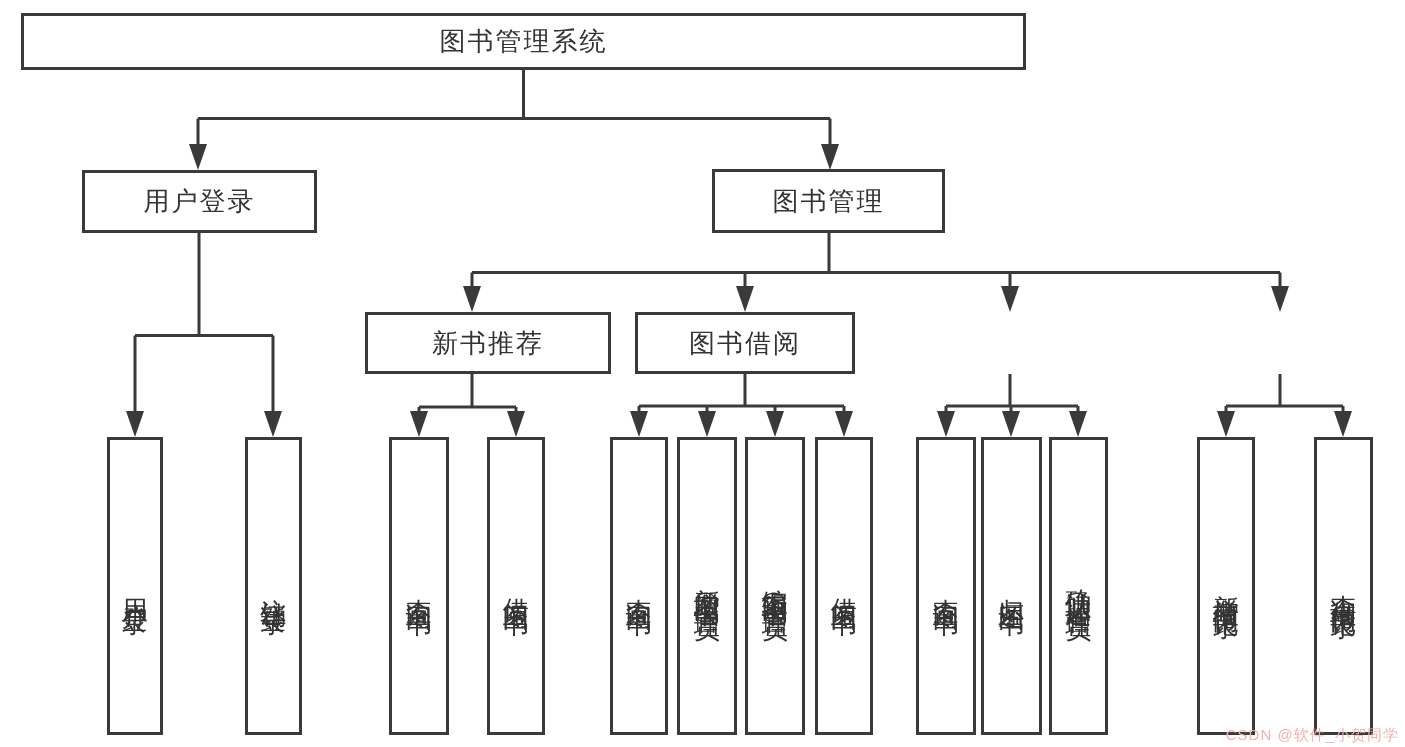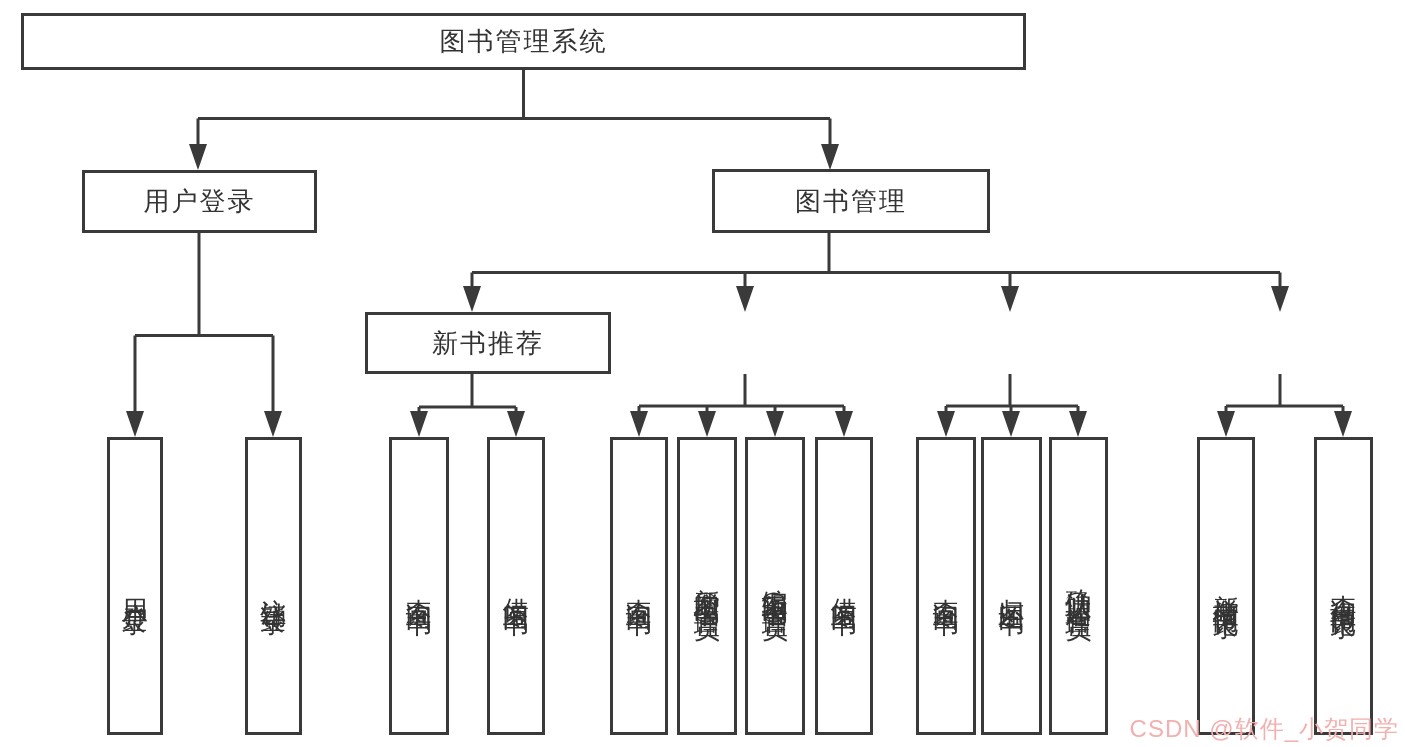--- a/index.html
+++ b/index.html
@@ -34,21 +34,21 @@
   .leaf span{
     writing-mode:vertical-rl;
     text-orientation:mixed;
     letter-spacing:4px;
     line-height:1.1;
     white-space:nowrap;
   }
   .watermark{
     position:absolute;
     right:6px;bottom:2px;
-    font-size:24px;
+    font-size:15px;
     color:var(--wm);
     letter-spacing:1px;
     z-index:5;
     white-space:nowrap;
   }
 </style>
 </head>
 <body>
 
 <div class="canvas">
@@ -90,26 +90,29 @@
                        M1334 411 L1352 411 L1343 437 Z"></path>
   </svg>
 
   <div class="node" style="left:21px;top:13px;width:1005px;height:57px">
     <span>图书管理系统</span>
   </div>
 
   <div class="node" style="left:82px;top:170px;width:235px;height:63px">
     <span>用户登录</span>
   </div>
-  <div class="node" style="left:712px;top:169px;width:278px;height:64px">
+  <div class="node" style="left:712px;top:169px;width:233px;height:64px">
     <span>图书管理</span>
   </div>
 
   <div class="node" style="left:365px;top:312px;width:246px;height:62px">
     <span>新书推荐</span>
+  </div>
+  <div class="node" style="left:635px;top:312px;width:220px;height:62px">
+    <span>图书借阅</span>
   </div>
 
   <div class="node leaf" style="left:107px;top:437px;width:56px;height:298px">
     <span>用户登录</span>
   </div>
   <div class="node leaf" style="left:245px;top:437px;width:57px;height:298px">
     <span>注销登录</span>
   </div>
 
   <div class="node leaf" style="left:389px;top:437px;width:60px;height:298px">

